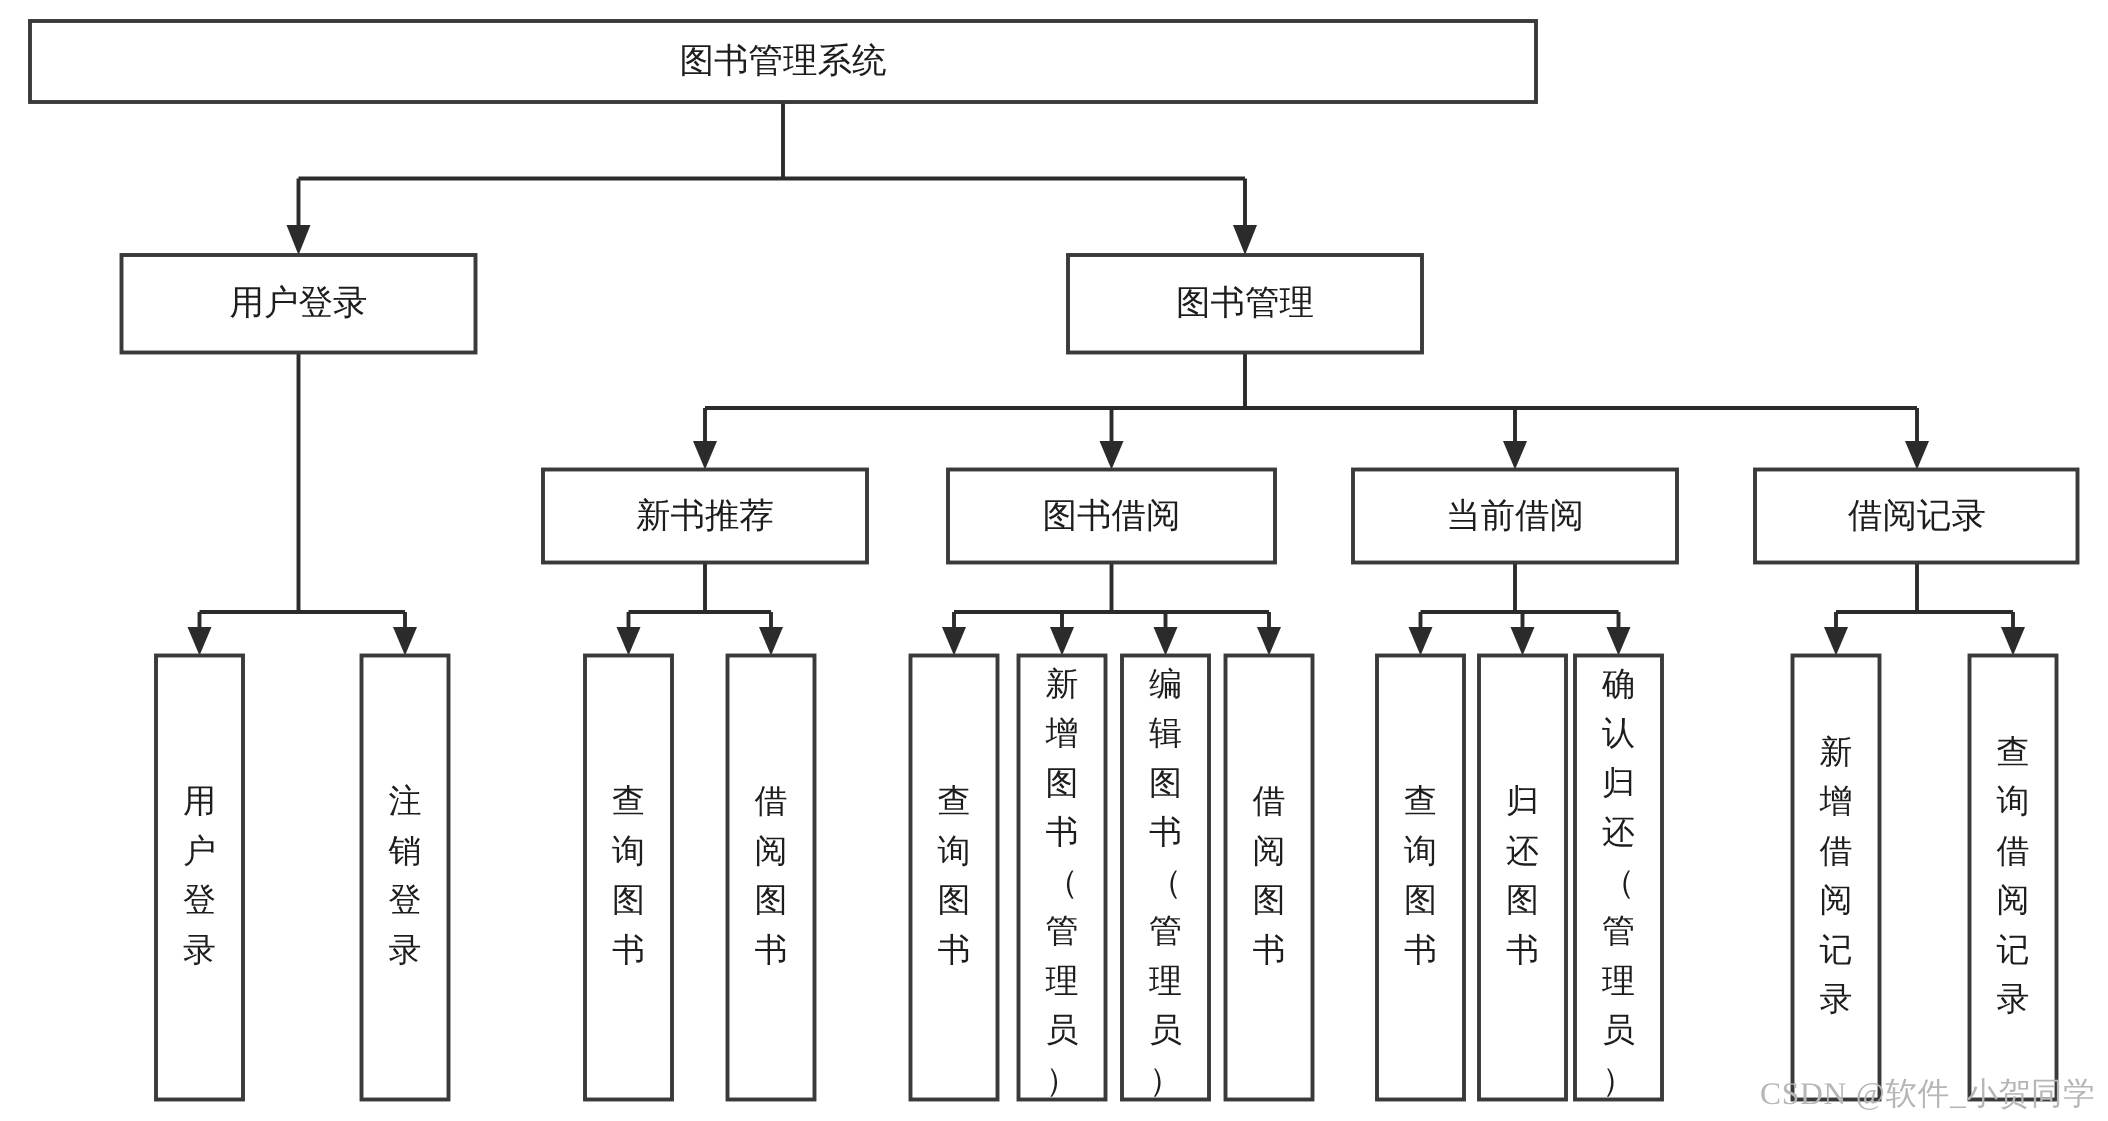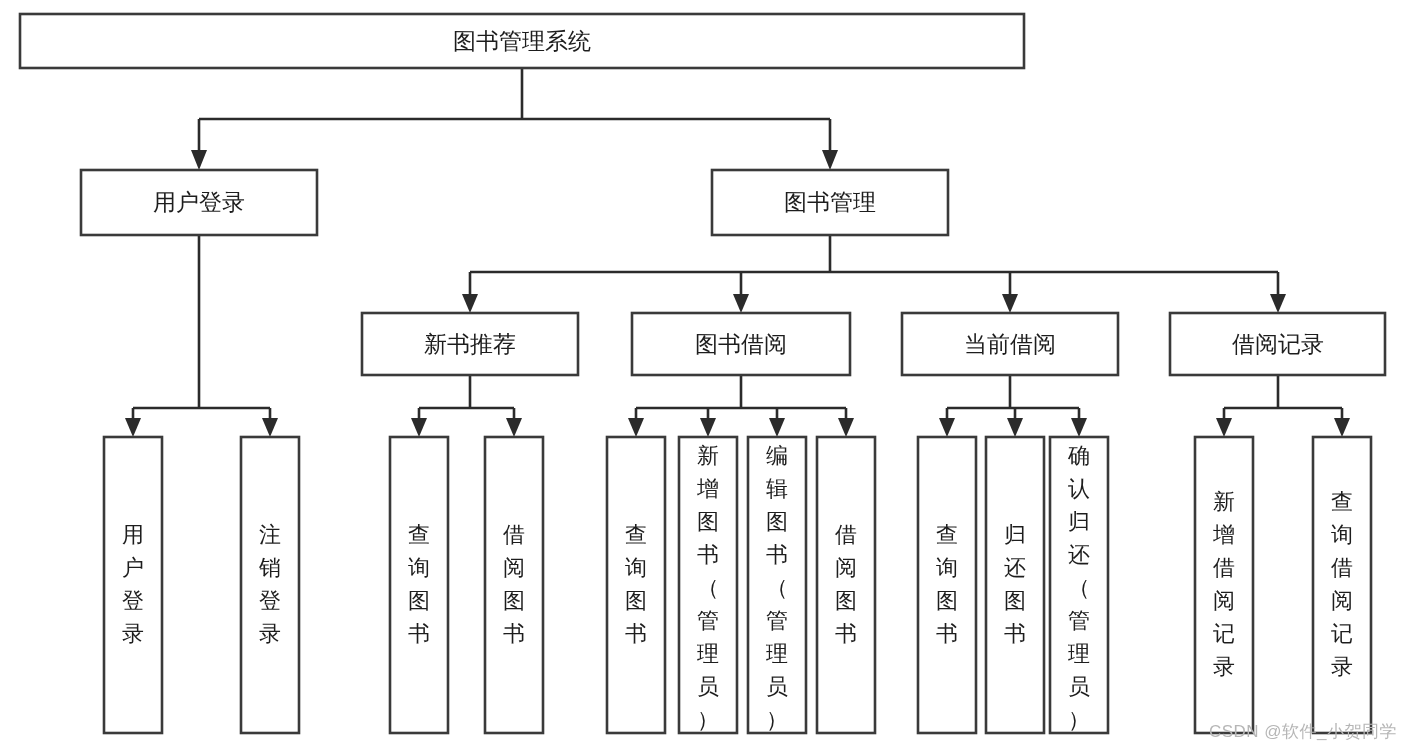--- a/index.html
+++ b/index.html
@@ -51,22 +51,22 @@
   .label-h {
     font-size: 23px;
   }
   .label-v {
     font-size: 22px;
   }
   .watermark {
     position: absolute;
     right: 8px;
     bottom: 4px;
-    font-family: Liberation Sans, sans-serif;
-    font-size: 17px;
+    font-family: Liberation Serif, serif;
+    font-size: 21px;
     color: #b6b6b6;
     white-space: nowrap;
     letter-spacing: 0.5px;
     pointer-events: none;
   }
 </style>
 </head>
 <body>
 
 <div id="diagram-root">

